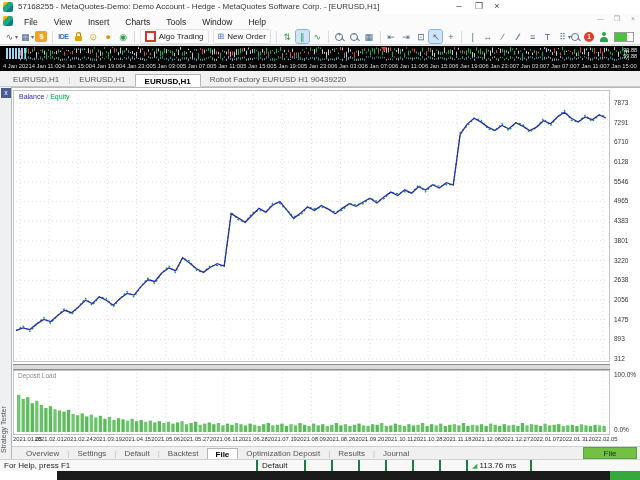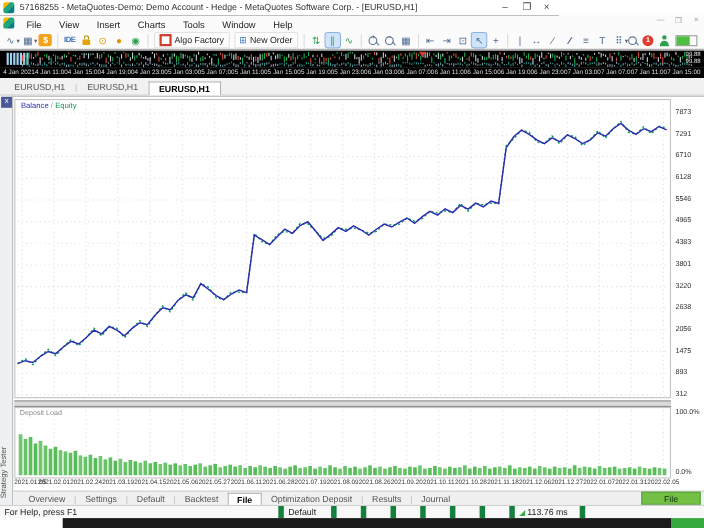--- a/index.html
+++ b/index.html
@@ -90,21 +90,21 @@
          display:flex;align-items:flex-end;padding-left:6px;box-sizing:border-box}
   .ttab{font-size:8px;color:#555;padding:1px 8px;height:12px;box-sizing:border-box;white-space:nowrap}
   .ttab.active{background:#fff;border:1px solid #b5b5b5;border-bottom:1px solid #fff;font-weight:bold;color:#000}
   .ttabsep{color:#bbb;font-size:8px;align-self:center}
   .startbtn{right:3px;top:359px;width:54px;height:12px;background:#74c044;border:1px solid #58a046;
             font-size:8px;color:#0c300c;text-align:center;line-height:11px;box-sizing:border-box}
 
   
   .statusbar{left:0;top:459px;width:640px;height:12px;background:#f8f8f8;border-top:1px solid #d0d0d0;
              display:flex;box-sizing:border-box}
-  .scell{border-right:5px solid #15803d;font-size:8px;color:#222;padding:0 4px;display:flex;
+  .scell{border-right:2px solid #15803d;font-size:8px;color:#222;padding:0 4px;display:flex;
          align-items:center;white-space:nowrap;box-sizing:border-box}
   .latency-icon{color:#3fae49;font-size:7px;margin-right:2px}
 
   
   .strip-black{left:57px;top:471px;width:553px;height:9px;background:#1b1b1b}
   .strip-green{left:610px;top:471px;width:30px;height:9px;background:#36a93c}
 </style>
 </head>
 <body>
 
@@ -146,21 +146,21 @@
     </span>
   <span class="ti">
       <span class="lockb"></span>
     </span>
   <span class="ti gold">⊙</span>
   <span class="ti gold">●</span>
   <span class="ti green">◉</span>
   <span class="tsep"></span>
   <span class="tbtn">
     <span class="sq" style="border:2px solid #cf3a2b"></span>
-    <span>Algo Factory</span>
+    <span>Algo Trading</span>
     </span>
   <span class="tbtn">
     <span style="color:#3a6fb8;margin-right:3px">⊞</span>
     <span>New Order</span>
     </span>
   <span class="tsep"></span>
   <span class="ti green">⇅</span>
   <span class="ti sel green">∥</span>
   <span class="ti green">∿</span>
   <span class="tsep"></span>
@@ -846,20 +846,21 @@
     <span>7 Jan 07:00</span>
     <span>7 Jan 11:00</span>
     <span>7 Jan 15:00</span>
   </div>
 
 <div class="abs tabsrow">
     <span class="ctab">EURUSD,H1</span>
     <span class="ctabsep">|</span>
     <span class="ctab">EURUSD,H1</span>
     <span class="ctab active">EURUSD,H1</span>
+    <span class="ctab">Robot Factory EURUSD H1 90439220</span>
   </div>
 
 <div class="abs tester">
   <div class="abs tside">
     <div class="abs tclose">x</div>
     <div class="abs tside-label">Strategy Tester</div>
   </div>
   <div class="abs tmain">
     <div class="abs graph-wrap">
       <svg id="main-svg" width="595" height="270">

